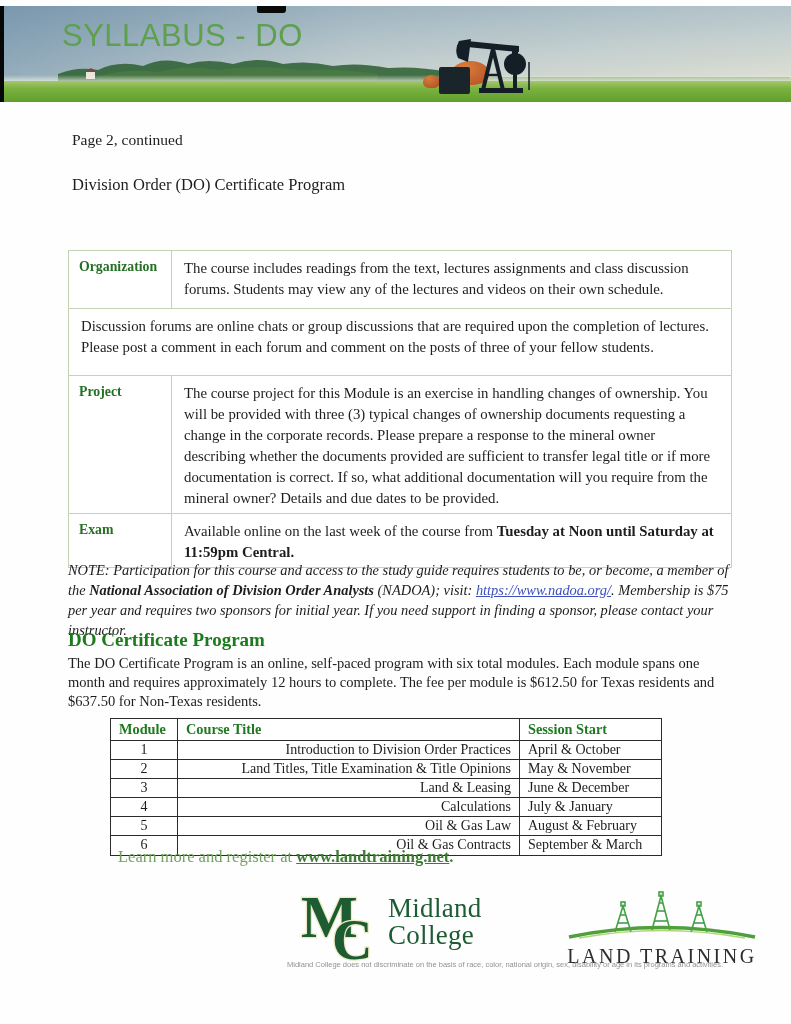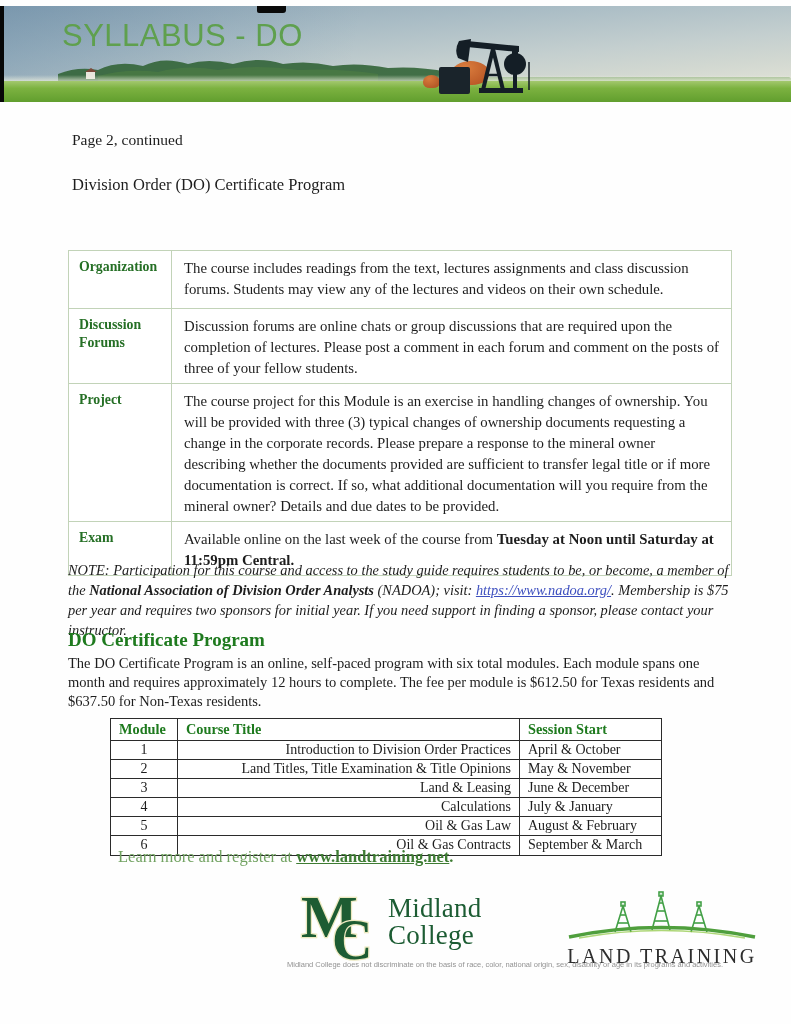--- a/index.html
+++ b/index.html
@@ -114,21 +114,20 @@
 
   <div class="abs page2">Page 2, continued</div>
   <div class="abs prog-title">Division Order (DO) Certificate Program</div>
 
   <div class="abs t1">
     <div class="t1row mh57">
       <div class="t1label">Organization</div>
       <div class="t1text">The course includes readings from the text, lectures assignments and class discussion forums. Students may view any of the lectures and videos on their own schedule.</div>
     </div>
     <div class="t1row mh66">
-      <div class="t1label">Discussion Forums</div>
       <div class="t1text">Discussion forums are online chats or group discussions that are required upon the completion of lectures. Please post a comment in each forum and comment on the posts of three of your fellow students.</div>
     </div>
     <div class="t1row mh120">
       <div class="t1label">Project</div>
       <div class="t1text">The course project for this Module is an exercise in handling changes of ownership.  You will be provided with three (3) typical changes of ownership documents requesting a change in the corporate records. Please prepare a response to the mineral owner describing whether the documents provided are sufficient to transfer legal title or if more documentation is correct. If so, what additional documentation will you require from the mineral owner? Details and due dates to be provided.</div>
     </div>
     <div class="t1row mh42">
       <div class="t1label">Exam</div>
       <div class="t1text"><span>Available online on the last week of the course from </span><span class="bold">Tuesday at Noon until Saturday at 11:59pm Central.</span></div>
     </div>

